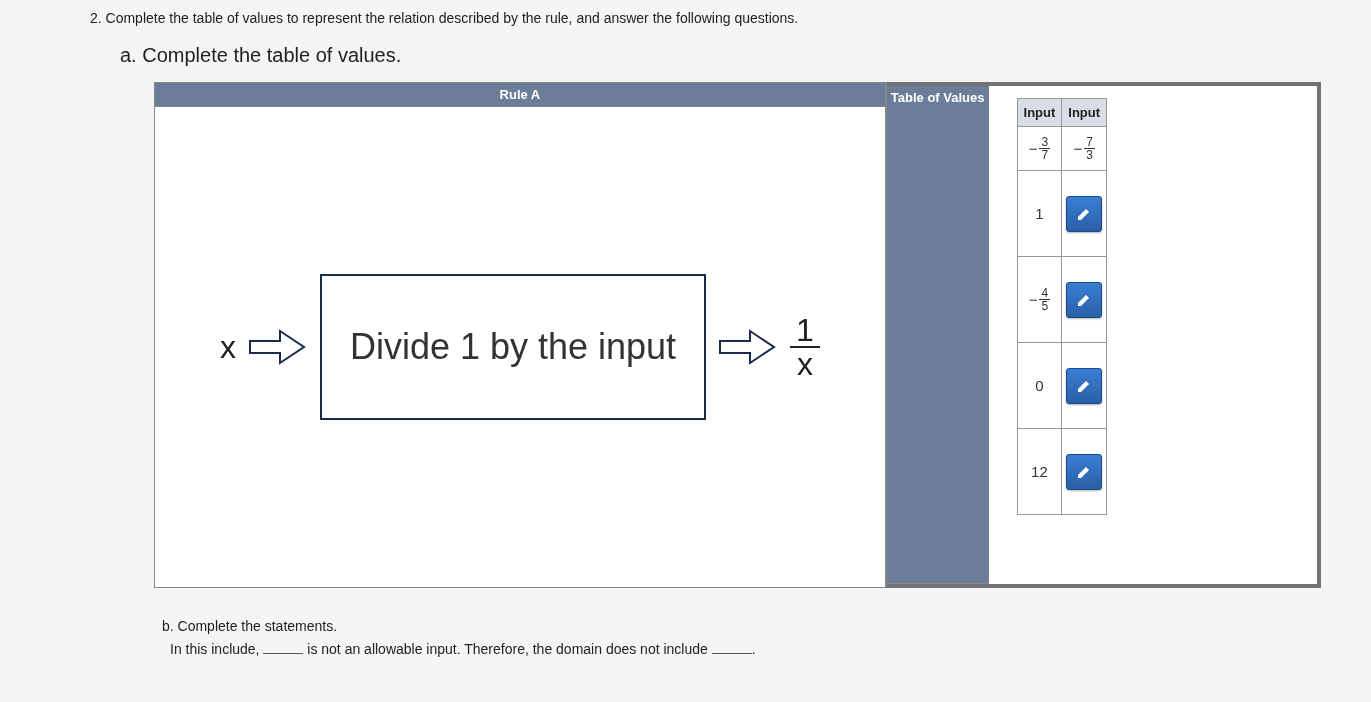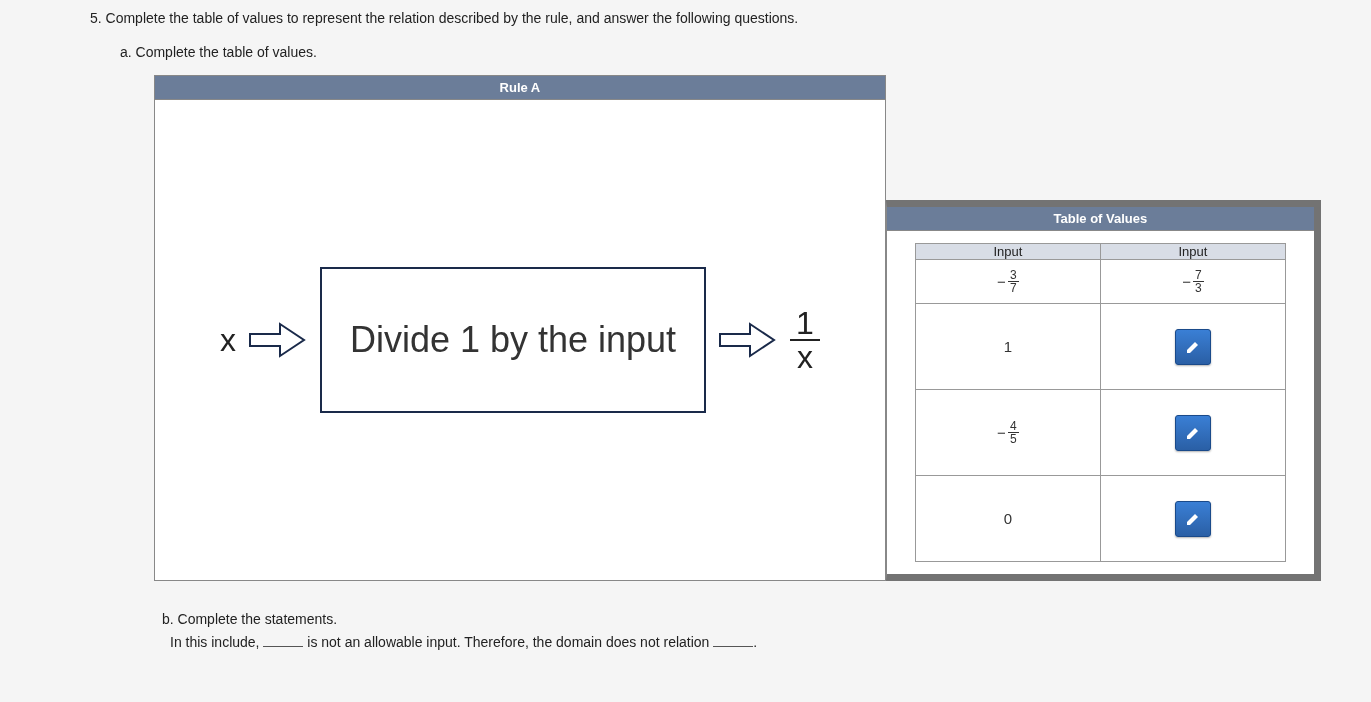--- a/index.html
+++ b/index.html
@@ -6,22 +6,22 @@
   body {
     font-family: Arial, sans-serif;
     background: #f5f5f5;
     width: 1371px;
     height: 702px;
     padding: 10px 50px 10px 90px;
     color: #333;
     font-size: 14px;
   }
   .question-num { margin-bottom: 18px; font-size: 14px; color: #222; }
-  .sub-a { margin: 0 0 15px 30px; font-size: 14px; color: #222; }
-  .main-row { display: flex; gap: 0; margin-left: 64px; align-items: flex-end; }
+  .sub-a { margin: 0 0 15px 30px; font-size: 20px; color: #222; }
+  .main-row { display: flex; gap: 0; margin-left: 64px; }
   .rule-cell {
     border: 1px solid #888;
     background: #fff;
     width: 740px;
     display: flex;
     flex-direction: column;
   }
   .rule-header {
     background: #6b7d99;
     color: #fff;
@@ -44,46 +44,47 @@
   .rule-out { display:flex; flex-direction:column; align-items:center; line-height:1; }
   .rule-out .top { border-bottom: 2px solid #222; padding: 0 6px; }
   .rule-box {
     border: 2px solid #1a2a4a;
     padding: 50px 28px;
     font-size: 36px;
     color: #333;
   }
   .arrow-svg { width: 60px; height: 40px; }
   .tov-cell {
-    border: 7px solid #737373;
+    border: 4px solid #737373;
     border-left: 1px solid #888;
     background: #fff;
     width: 440px;
     display:flex;
-    flex-direction:column;
+    flex-direction:row;
   }
   .tov-header {
     background: #6b7d99;
     color: #fff;
     text-align: center;
     font-weight: bold;
     font-size: 13px;
     padding: 4px;
     border-bottom: 1px solid #888;
   }
   .tov-body { padding: 12px 28px 12px 28px; }
   .io-table {
     border-collapse: collapse;
     width: 100%;
   }
   .io-table th {
     background: #d8dde6;
     border: 1px solid #999;
+    padding: 6px;
     font-size: 13px;
-    font-weight: normal;
+    font-weight: bold;
     color: #222;
   }
   .io-table td {
     border: 1px solid #999;
     text-align: center;
     vertical-align: middle;
     height: 86px;
     font-size: 15px;
     width: 50%;
   }
@@ -103,21 +104,21 @@
     color:#fff;
     box-shadow: 0 1px 2px rgba(0,0,0,0.3);
   }
   .sub-b { margin: 30px 0 6px 60px; font-size: 14px; color:#222;padding-left:12px; }
   .sub-b-text { margin: 0 0 0 80px; font-size: 14px; color:#222; }
   .blank { display:inline-block; border-bottom: 1px solid #555; width: 40px; height: 14px; vertical-align: baseline; }
 </style>
 </head>
 <body>
 
-<div class="question-num">5. Complete the table of values to represent the relation described by the rule, and answer the following questions.</div>
+<div class="question-num">2. Complete the table of values to represent the relation described by the rule, and answer the following questions.</div>
 <div class="sub-a">a. Complete the table of values.</div>
 
 <div class="main-row">
   <div class="rule-cell">
     <div class="rule-header">Rule A</div>
     <div class="rule-body">
       <div class="rule-diagram">
         <span class="rule-x">x</span>
         <svg class="arrow-svg" viewBox="0 0 60 40">
           <path d="M2 14 L32 14 L32 4 L56 20 L32 36 L32 26 L2 26 Z" fill="none" stroke="#1a2a4a" stroke-width="2"></path>
@@ -184,25 +185,33 @@
                 </span></td>
             </tr>
             <tr>
               <td><span>0</span></td>
               <td><span class="edit-box">
                   <svg width="16" height="16" viewBox="0 0 16 16">
                     <path d="M2 11 L10 3 L13 6 L5 14 L2 14 Z" fill="#fff"></path>
                   </svg>
                 </span></td>
             </tr>
+            <tr>
+              <td><span>12</span></td>
+              <td><span class="edit-box">
+                  <svg width="16" height="16" viewBox="0 0 16 16">
+                    <path d="M2 11 L10 3 L13 6 L5 14 L2 14 Z" fill="#fff"></path>
+                  </svg>
+                </span></td>
+            </tr>
           </tbody>
       </table>
     </div>
   </div>
 </div>
 
 <div class="sub-b">b. Complete the statements.</div>
 <div class="sub-b-text">
   <span>In this include,</span>
   <span class="blank"></span>
-  <span>is not an allowable input. Therefore, the domain does not relation</span>
+  <span>is not an allowable input. Therefore, the domain does not include</span>
   <span class="blank"></span>.
 </div>
 
 </body></html>

